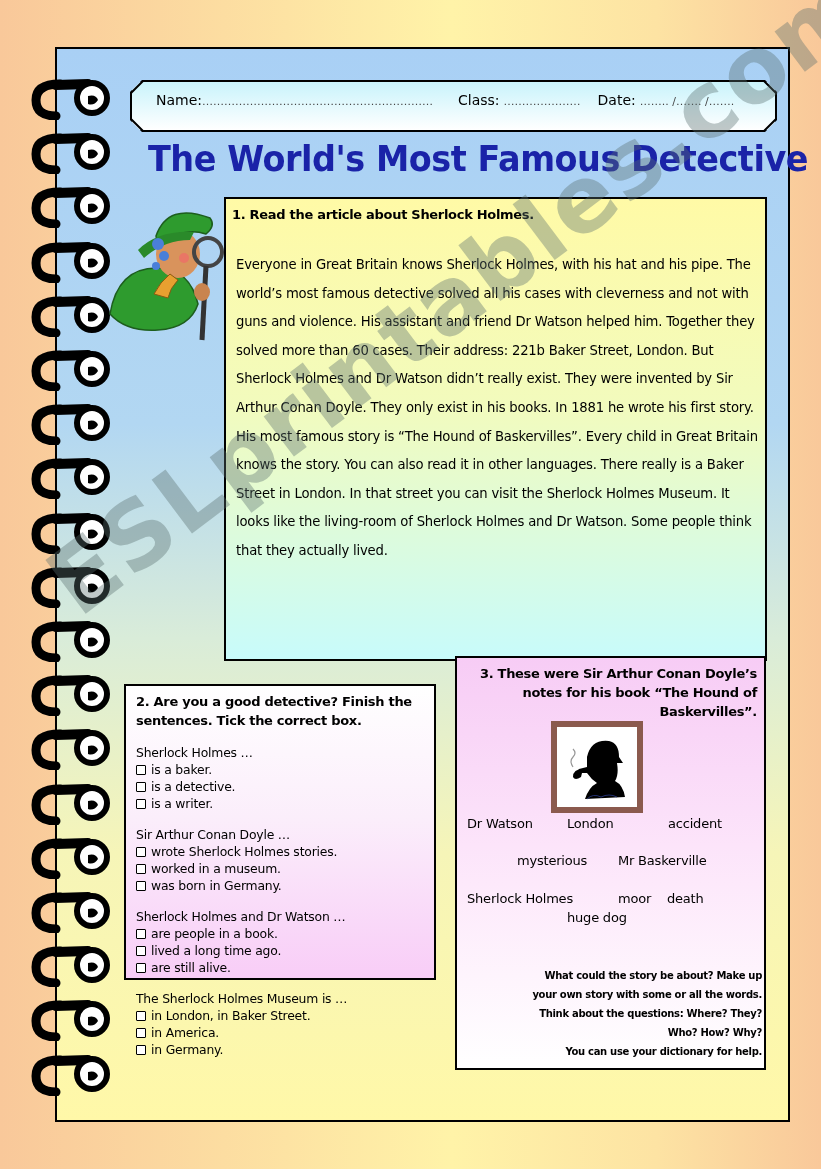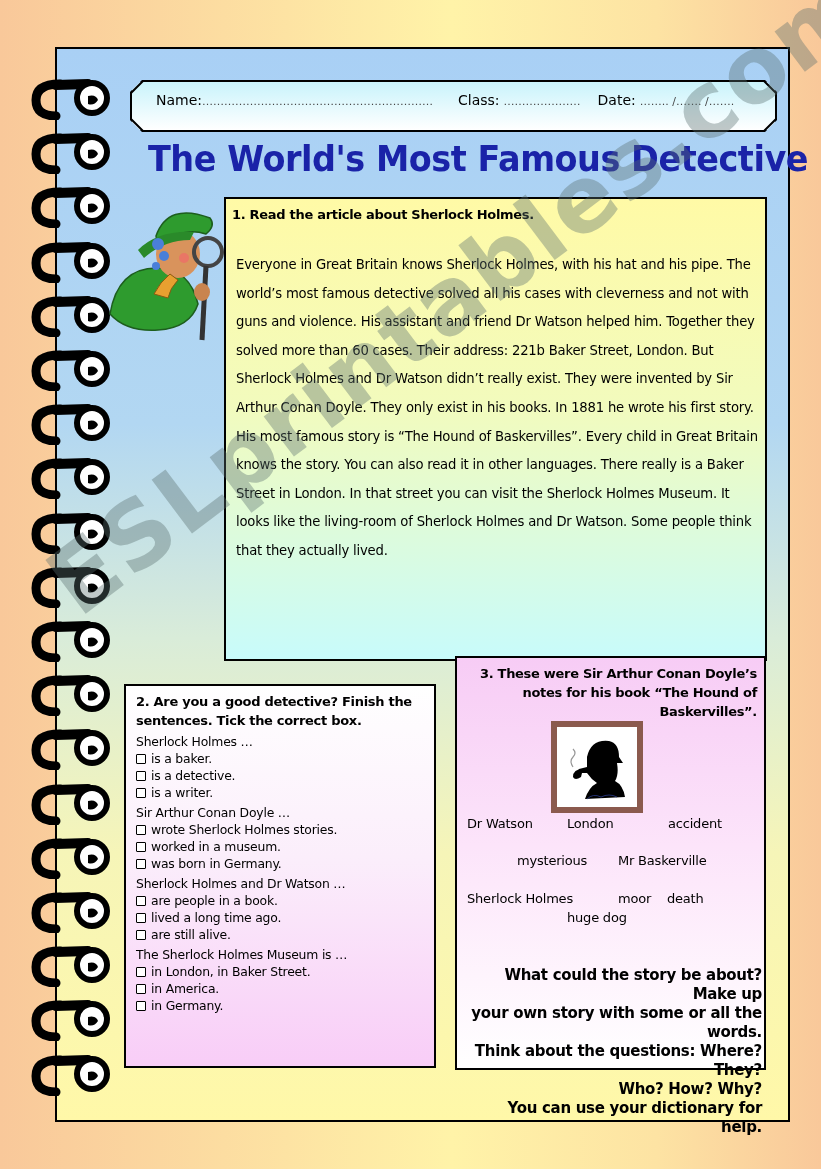--- a/index.html
+++ b/index.html
@@ -31,41 +31,41 @@
     font-family:"DejaVu Sans", sans-serif; font-weight:bold; font-size:36px;
     color:#1a23a8; letter-spacing:-0.5px; transform:scaleX(0.93); transform-origin:left;
     white-space:nowrap;
   }
   .box {
     position:absolute; border:2px solid #000; box-sizing:border-box;
     font-family:"DejaVu Sans", sans-serif; color:#000;
   }
   .box1 { left:224px; top:197px; width:543px; height:464px;
     background: linear-gradient(180deg, #fffaa6 0%, #f2fbbd 45%, #c8fbfb 100%); }
-  .box2 { left:124px; top:684px; width:312px; height:384px;
+  .box2 { left:124px; top:684px; width:312px; height:296px;
     background: linear-gradient(180deg, #ffffff 0%, #fbeefb 45%, #f8cdf7 100%); }
   .box3 { left:455px; top:656px; width:311px; height:414px;
     background: linear-gradient(180deg, #f7ccf5 0%, #fde9fb 55%, #ffffff 100%); text-align: right; }
   .q-heading { font-weight:bold; font-size:13px; line-height:19px; letter-spacing:-0.3px; }
   .article { font-size:13.2px; line-height:28.6px; letter-spacing:-0.2px; margin-top:22px; }
   .box1 .q-heading { position:absolute; left:6px; top:6px; }
   .box1 .article { position:absolute; left:10px; top:28px; width:525px;margin-top:24px; }
   .box2 .inner { position:absolute; left:10px; top:6px; width:292px; }
-  .group { margin-top:3px; font-size:12.4px; line-height:17px; letter-spacing:-0.2px; }
+  .group { margin-top:14px; font-size:12.4px; line-height:17px; letter-spacing:-0.2px; }
   .group .stem { }
   .opt { display:flex; align-items:center; gap:5px; }
   .cb { width:8px; height:8px; border:1.5px solid #000; border-radius:1px; background:#fff; flex:none; cursor:pointer; }
   .box3 .q-heading { position:absolute; left:10px; top:6px; width:290px; }
   .portrait {
     position:absolute; left:94px; top:63px; width:92px; height:92px;
     background:#8b5a4e; box-sizing:border-box; padding:6px;
   }
   .portrait-inner { width:100%; height:100%; background:#fff; position:relative; }
   .word { position:absolute; font-size:13px; letter-spacing:-0.2px; white-space:nowrap; }
-  .task { position:absolute; left:10px; top:308px; width:295px; font-weight:bold; font-size:15px; line-height:19px; letter-spacing:-0.3px; }
+  .task { position:absolute; left:10px; top:308px; width:295px; font-weight:bold; font-size:10px; line-height:19px; letter-spacing:-0.3px; }
   .watermark {
     position:absolute; left:60px; top:540px; font-family:"DejaVu Sans", sans-serif;
     font-weight:bold; font-size:92px; color:rgba(90,110,110,0.38);
     transform:rotate(-37deg); transform-origin:left center; white-space:nowrap; letter-spacing:2px;
     pointer-events:none;
   }
   .detective { position:absolute; left:98px; top:196px; width:130px; height:150px; }
 </style>
 </head>
 <body>

